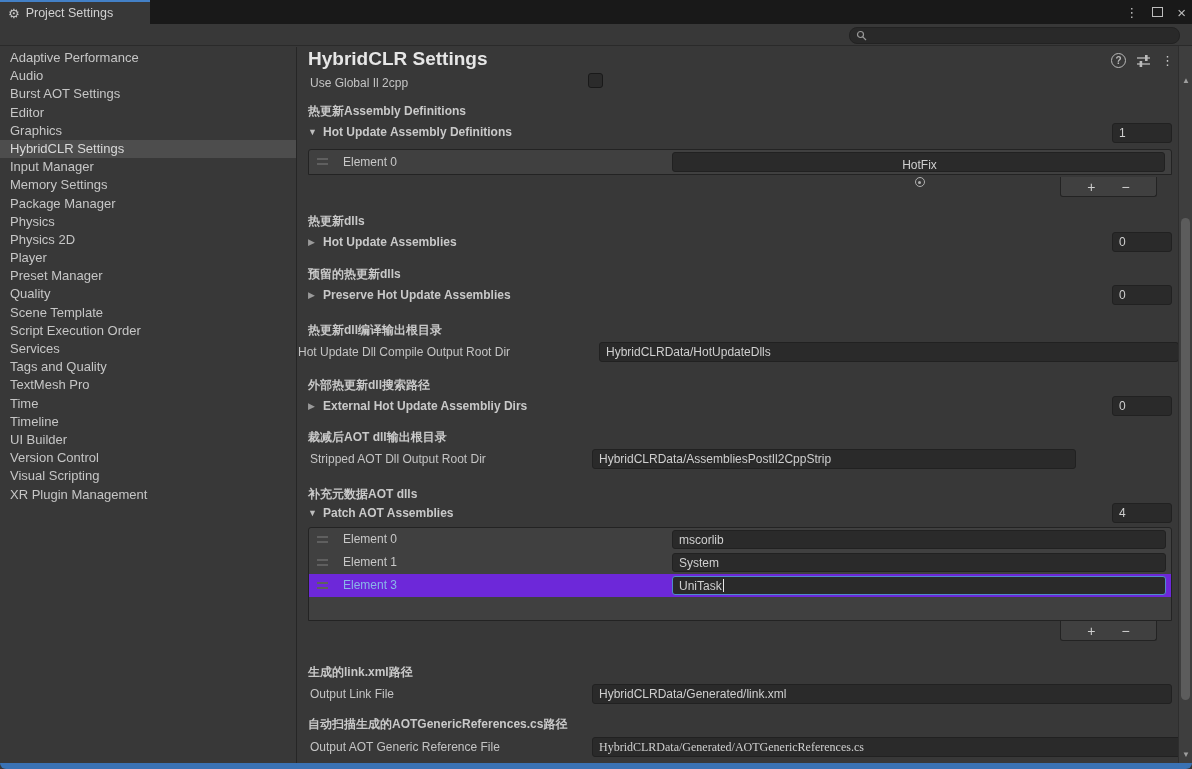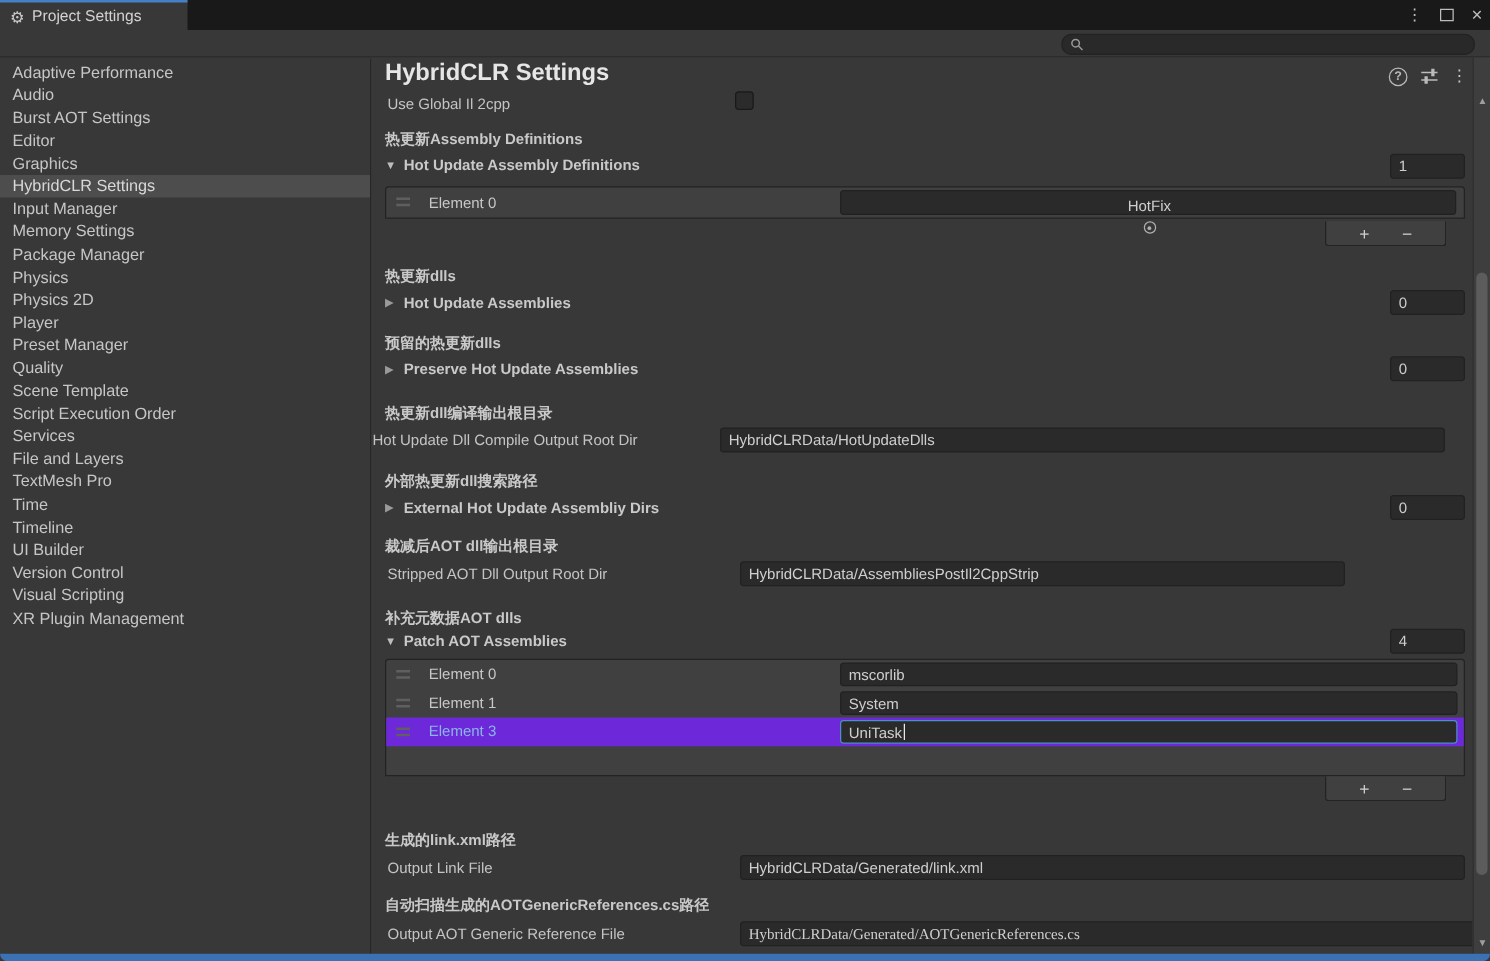--- a/index.html
+++ b/index.html
@@ -134,21 +134,21 @@
     <div class="sitem">Memory Settings</div>
     <div class="sitem">Package Manager</div>
     <div class="sitem">Physics</div>
     <div class="sitem">Physics 2D</div>
     <div class="sitem">Player</div>
     <div class="sitem">Preset Manager</div>
     <div class="sitem">Quality</div>
     <div class="sitem">Scene Template</div>
     <div class="sitem">Script Execution Order</div>
     <div class="sitem">Services</div>
-    <div class="sitem">File and Layers</div>
+    <div class="sitem">Tags and Quality</div>
     <div class="sitem">TextMesh Pro</div>
     <div class="sitem">Time</div>
     <div class="sitem">Timeline</div>
     <div class="sitem">UI Builder</div>
     <div class="sitem">Version Control</div>
     <div class="sitem">Visual Scripting</div>
     <div class="sitem">XR Plugin Management</div>
   </div>
   <div class="vdivider"></div>
 
@@ -205,21 +205,21 @@
 
     <div class="cnlabel" style="left:11px; top:220px;">预留的热更新dlls</div>
     <div class="foldrow" style="left:11px; top:242px;">
       <span class="fold closed">▶</span>
       <span class="foldlabel">Preserve Hot Update Assemblies</span>
     </div>
     <input class="sizefield" style="left: 815px; top: 239px;" value="0">
 
     <div class="cnlabel" style="left:11px; top:276px;">热更新dll编译输出根目录</div>
     <div class="rowlabel" style="left:1px; top:299px;">Hot Update Dll Compile Output Root Dir</div>
-    <input class="tfield" style="left: 279px; top: 296px; width: 580px;" value="HybridCLRData/HotUpdateDlls">
+    <input class="tfield" style="left: 302px; top: 296px; width: 580px;" value="HybridCLRData/HotUpdateDlls">
 
     <div class="cnlabel" style="left:11px; top:331px;">外部热更新dll搜索路径</div>
     <div class="foldrow" style="left:11px; top:353px;">
       <span class="fold closed">▶</span>
       <span class="foldlabel">External Hot Update Assembliy Dirs</span>
     </div>
     <input class="sizefield" style="left: 815px; top: 350px;" value="0">
 
     <div class="cnlabel" style="left:11px; top:383px;">裁减后AOT dll输出根目录</div>
     <div class="rowlabel" style="left:13px; top:406px;">Stripped AOT Dll Output Root Dir</div>

